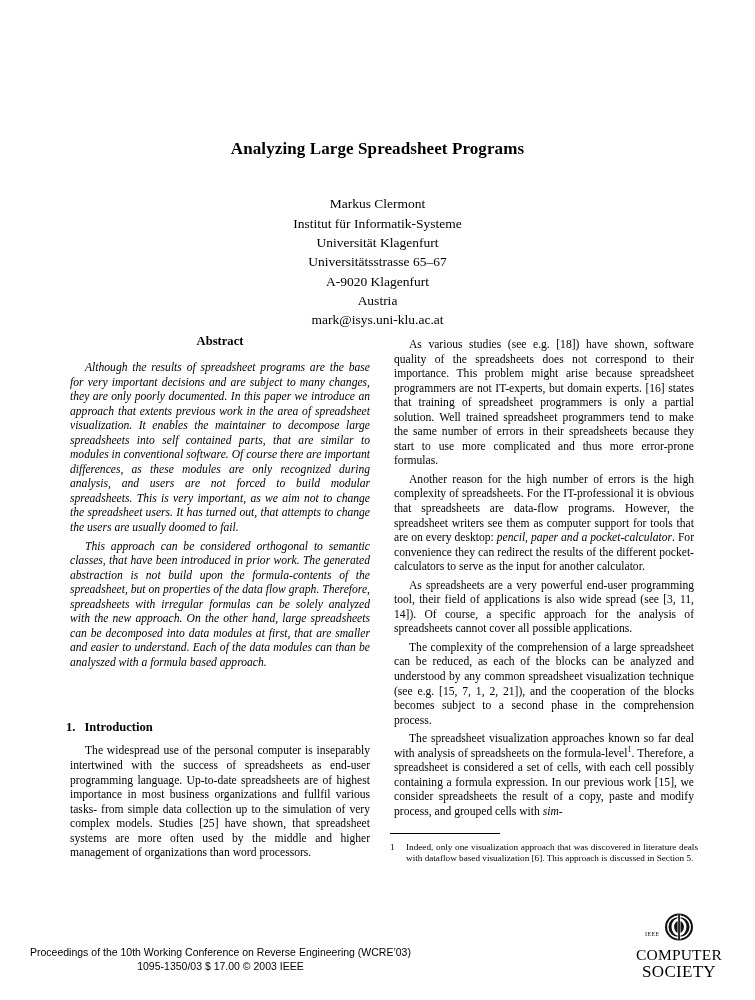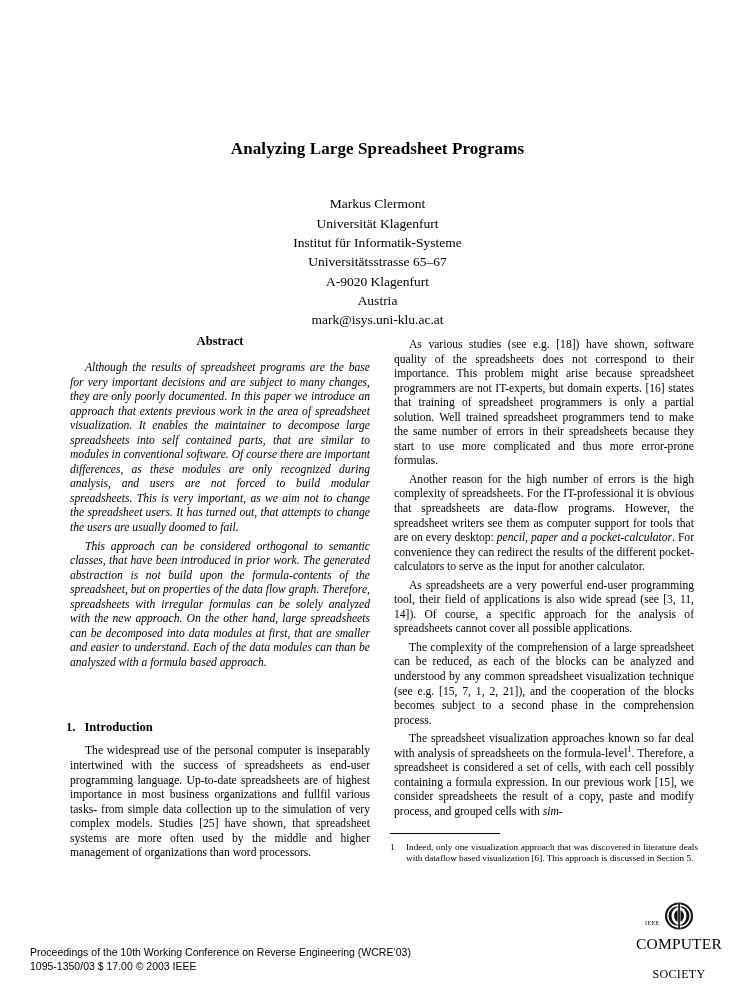--- a/index.html
+++ b/index.html
@@ -113,20 +113,21 @@
 
   
   #page-footer {
     position: absolute;
     left: 30px;
     bottom: 27px;
     font-family: "Liberation Sans", "DejaVu Sans", sans-serif;
     font-size: 10.5px;
     line-height: 13.5px;
     color: #000;
+    text-align: center;
   }
 
   
   #ieee-logo {
     position: absolute;
     right: 28px;
     bottom: 20px;
     width: 96px;
     text-align: center;
     line-height: 1;
@@ -151,35 +152,35 @@
     font-family: "Liberation Serif", serif;
     color: #111;
   }
   #logo-computer {
     font-size: 15.5px;
     font-family: "Liberation Serif", "DejaVu Serif", serif;
     letter-spacing: 0.2px;
     margin-top: 1px;
   }
   #logo-society {
-    font-size: 12px;
+    font-size: 17px;
     font-family: "Liberation Serif", "DejaVu Serif", serif;
     letter-spacing: 0.3px;
-    margin-top: 17px;
+    margin-top: 1px;
   }
 </style>
 </head>
 <body>
 
 <div id="paper-header">
   <div id="paper-title">Analyzing Large Spreadsheet Programs</div>
   <div id="author-block">
     <div class="author-line">Markus Clermont</div>
+    <div class="author-line">Institut für Informatik-Systeme</div>
     <div class="author-line">Universität Klagenfurt</div>
-    <div class="author-line">Institut für Informatik-Systeme</div>
     <div class="author-line">Universitätsstrasse 65–67</div>
     <div class="author-line">A-9020 Klagenfurt</div>
     <div class="author-line">Austria</div>
     <div class="author-line">mark@isys.uni-klu.ac.at</div>
   </div>
 </div>
 
 <div id="columns">
 
   <div class="col" id="col-left">

